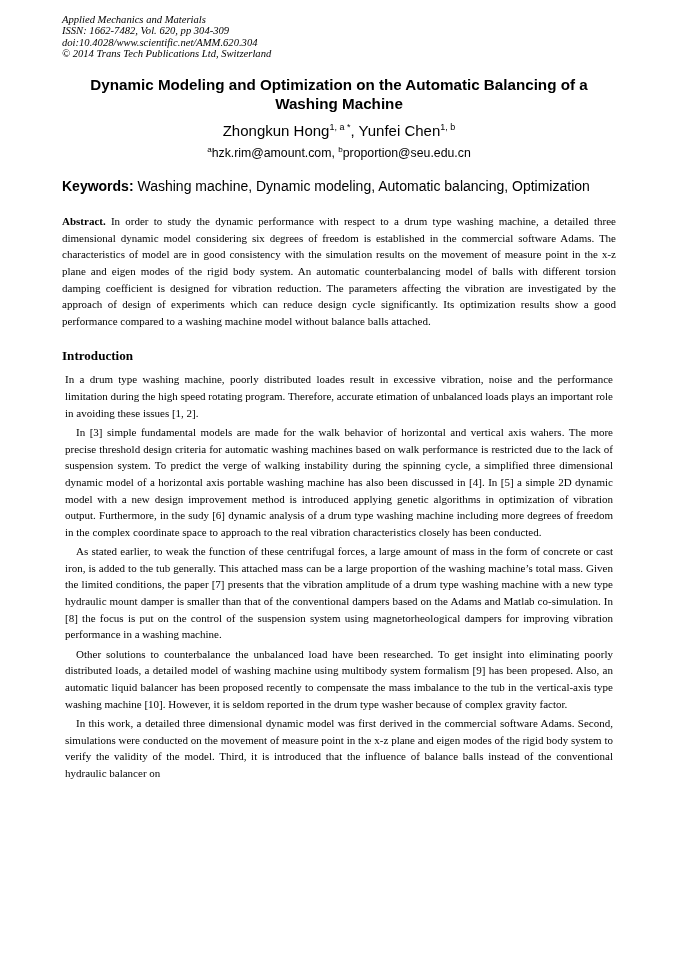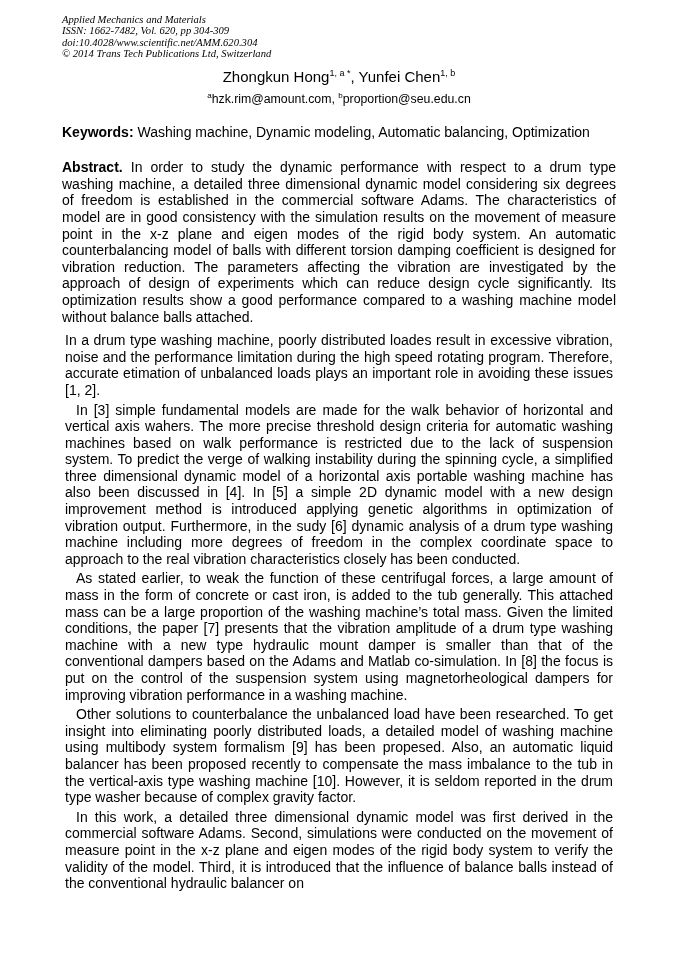--- a/index.html
+++ b/index.html
@@ -66,22 +66,22 @@
       line-height: 0;
     }
     .keywords {
       font-family: "Liberation Sans", sans-serif;
       font-size: 14px;
       margin-top: 16px;
       line-height: 16px;
     }
     .keywords b { font-weight: bold; }
     .body-text {
-      font-family: Liberation Sans, sans-serif;
-      font-size: 14px;
+      font-family: Liberation Serif, serif;
+      font-size: 11px;
       line-height: 16.6px;
       text-align: justify;
     }
     .abstract {
       margin-top: 19px;
     }
     .abstract b { font-weight: bold; }
     .section-heading {
       font-family: "Liberation Serif", serif;
       font-weight: bold;
@@ -102,38 +102,40 @@
 
   <div class="header">
     <div class="header-left">
       <div>Applied Mechanics and Materials</div>
       <div>ISSN: 1662-7482, Vol. 620, pp 304-309</div>
       <div>doi:10.4028/www.scientific.net/AMM.620.304</div>
       <div>© 2014 Trans Tech Publications Ltd, Switzerland</div>
     </div>
   </div>
 
+  <div class="title">Dynamic Modeling and Optimization on the Automatic Balancing of a Washing Machine</div>
 
   <div class="authors">
     <span>Zhongkun Hong</span><sup>1, a *</sup><span>, </span><span>Yunfei Chen</span><sup>1, b</sup>
   </div>
 
 
   <div class="emails">
     <sup>a</sup><span>hzk.rim@amount.com</span><span>, </span><sup>b</sup><span>proportion@seu.edu.cn</span>
   </div>
 
   <div class="keywords">
     <b>Keywords:</b><span> Washing machine, Dynamic modeling, Automatic balancing, Optimization</span>
   </div>
 
   <div class="body-text abstract">
     <b>Abstract.</b><span> In order to study the dynamic performance with respect to a drum type washing machine, a detailed three dimensional dynamic model considering six degrees of freedom is established in the commercial software Adams. The characteristics of model are in good consistency with the simulation results on the movement of measure point in the x-z plane and eigen modes of the rigid body system. An automatic counterbalancing model of balls with different torsion damping coefficient is designed for vibration reduction. The parameters affecting the vibration are investigated by the approach of design of experiments which can reduce design cycle significantly. Its optimization results show a good performance compared to a washing machine model without balance balls attached.</span>
   </div>
 
+  <div class="section-heading">Introduction</div>
 
   <p class="body-text para intro-first">In a drum type washing machine, poorly distributed loades result in excessive vibration, noise and the performance limitation during the high speed rotating program. Therefore, accurate etimation of unbalanced loads plays an important role in avoiding these issues [1, 2].</p>
   <p class="body-text para indent">In [3] simple fundamental models are made for the walk behavior of horizontal and vertical axis wahers. The more precise threshold design criteria for automatic washing machines based on walk performance is restricted due to the lack of suspension system. To predict the verge of walking instability during the spinning cycle, a simplified three dimensional dynamic model of a horizontal axis portable washing machine has also been discussed in [4]. In [5] a simple 2D dynamic model with a new design improvement method is introduced applying genetic algorithms in optimization of vibration output. Furthermore, in the sudy [6] dynamic analysis of a drum type washing machine including more degrees of freedom in the complex coordinate space to approach to the real vibration characteristics closely has been conducted.</p>
   <p class="body-text para indent">As stated earlier, to weak the function of these centrifugal forces, a large amount of mass in the form of concrete or cast iron, is added to the tub generally. This attached mass can be a large proportion of the washing machine’s total mass. Given the limited conditions, the paper [7] presents that the vibration amplitude of a drum type washing machine with a new type hydraulic mount damper is smaller than that of the conventional dampers based on the Adams and Matlab co-simulation. In [8] the focus is put on the control of the suspension system using magnetorheological dampers for improving vibration performance in a washing machine.</p>
   <p class="body-text para indent">Other solutions to counterbalance the unbalanced load have been researched. To get insight into eliminating poorly distributed loads, a detailed model of washing machine using multibody system formalism [9] has been propesed. Also, an automatic liquid balancer has been proposed recently to compensate the mass imbalance to the tub in the vertical-axis type washing machine [10]. However, it is seldom reported in the drum type washer because of complex gravity factor.</p>
   <p class="body-text para indent">In this work, a detailed three dimensional dynamic model was first derived in the commercial software Adams. Second, simulations were conducted on the movement of measure point in the x-z plane and eigen modes of the rigid body system to verify the validity of the model. Third, it is introduced that the influence of balance balls instead of the conventional hydraulic balancer on</p>
 
 </div>
 
 </body></html>

